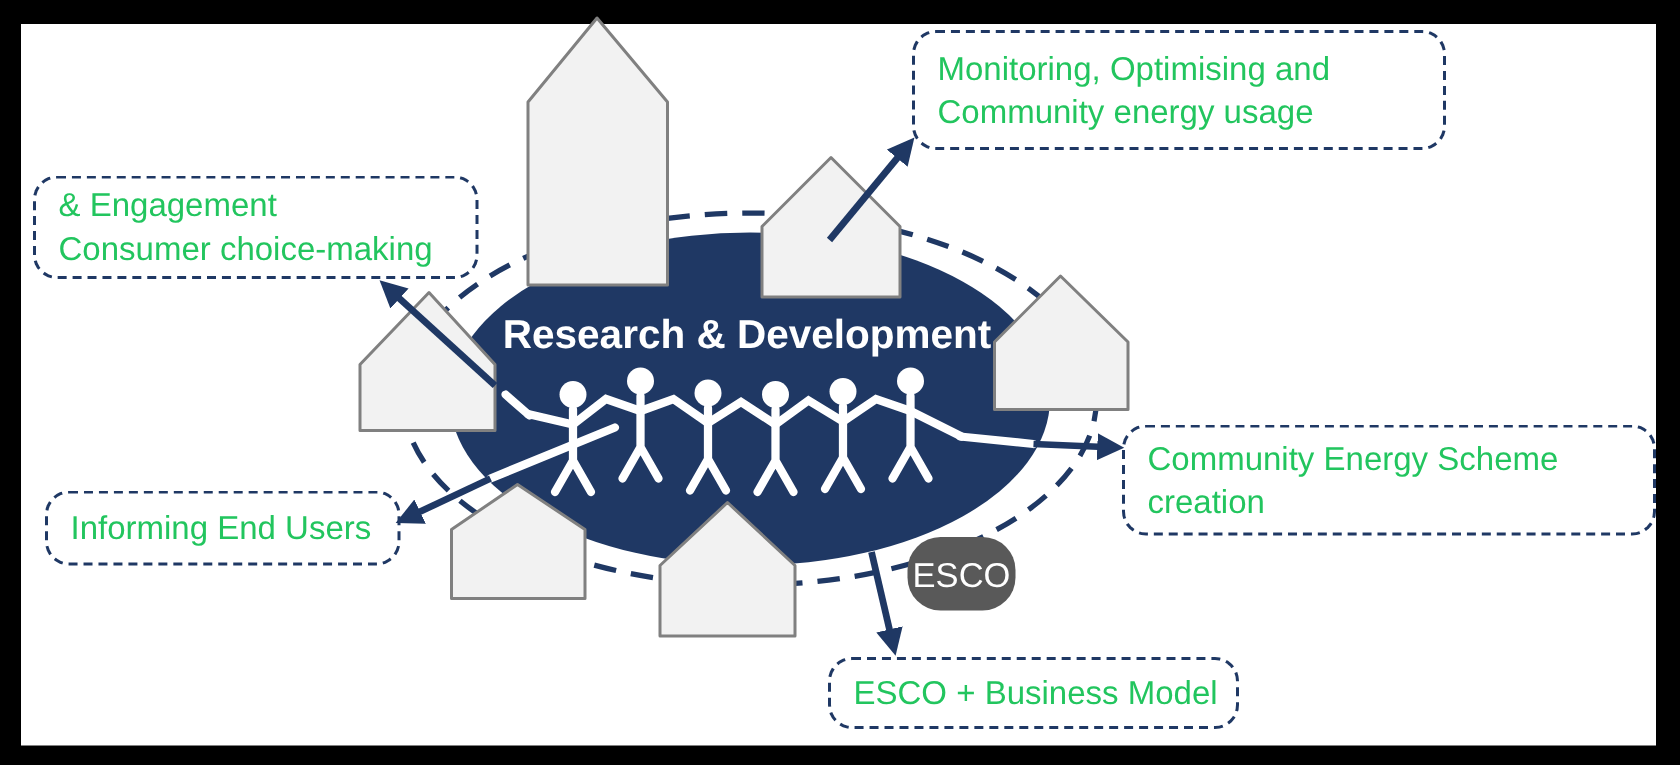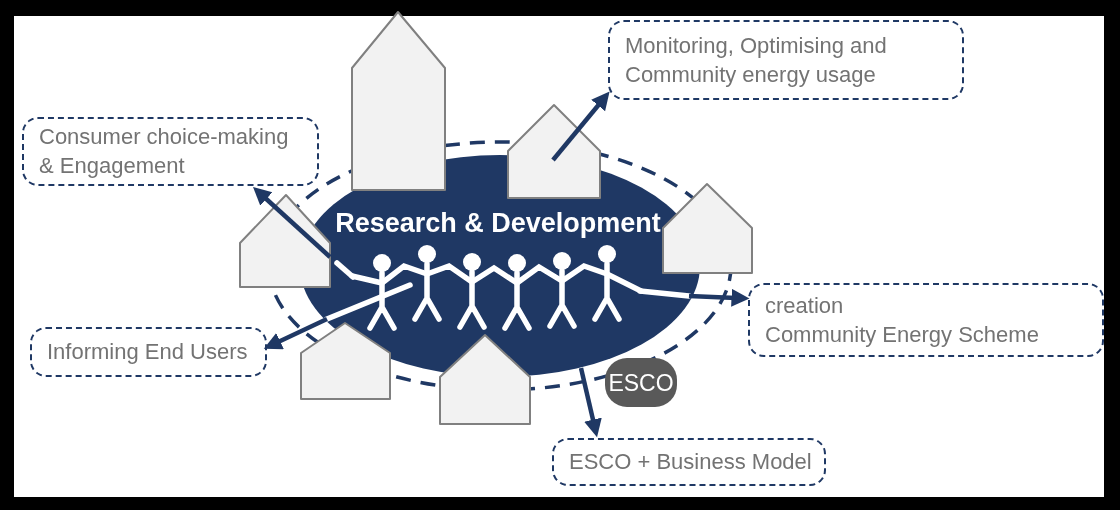--- a/index.html
+++ b/index.html
@@ -9,21 +9,21 @@
     font-family:"Liberation Sans", sans-serif;
   }
   .canvas {
     position:absolute; left:14px; top:16px; width:1090px; height:481px;
     background:#ffffff;
   }
   svg.diagram { position:absolute; left:0; top:0; z-index:1; }
   .callout {
     position:absolute; z-index:2; box-sizing:border-box;
     border:2px dashed #1f3864; border-radius:16px;
-    color:#737373; font-size:22px; line-height:29px;
+    color:#22c55e; font-size:22px; line-height:29px;
     display:flex; flex-direction:column; justify-content:center;
     padding:4px 10px 5px 15px; background:transparent;
   }
   .callout-line { display:block; white-space:nowrap; }
   #callout-monitoring { left:608px; top:20px;  width:356px; height:80px; }
   #callout-consumer   { left:22px;  top:117px; width:297px; height:69px; }
   #callout-informing  { left:30px;  top:327px; width:237px; height:50px; }
   #callout-community  { left:748px; top:283px; width:356px; height:74px; }
   #callout-esco-model { left:552px; top:438px; width:274px; height:48px; }
 </style>
@@ -97,28 +97,28 @@
     <text x="641" y="391" text-anchor="middle" font-size="23" fill="#ffffff">ESCO</text>
   </g>
 </svg>
 
 <div class="callout" id="callout-monitoring">
   <span class="callout-line">Monitoring, Optimising and</span>
   <span class="callout-line">Community energy usage</span>
 </div>
 
 <div class="callout" id="callout-consumer">
+  <span class="callout-line">&amp; Engagement</span>
   <span class="callout-line">Consumer choice-making</span>
-  <span class="callout-line">&amp; Engagement</span>
 </div>
 
 <div class="callout" id="callout-informing">
   <span class="callout-line">Informing End Users</span>
 </div>
 
 <div class="callout" id="callout-community">
+  <span class="callout-line">Community Energy Scheme</span>
   <span class="callout-line">creation</span>
-  <span class="callout-line">Community Energy Scheme</span>
 </div>
 
 <div class="callout" id="callout-esco-model">
   <span class="callout-line">ESCO + Business Model</span>
 </div>
 
 </body></html>

